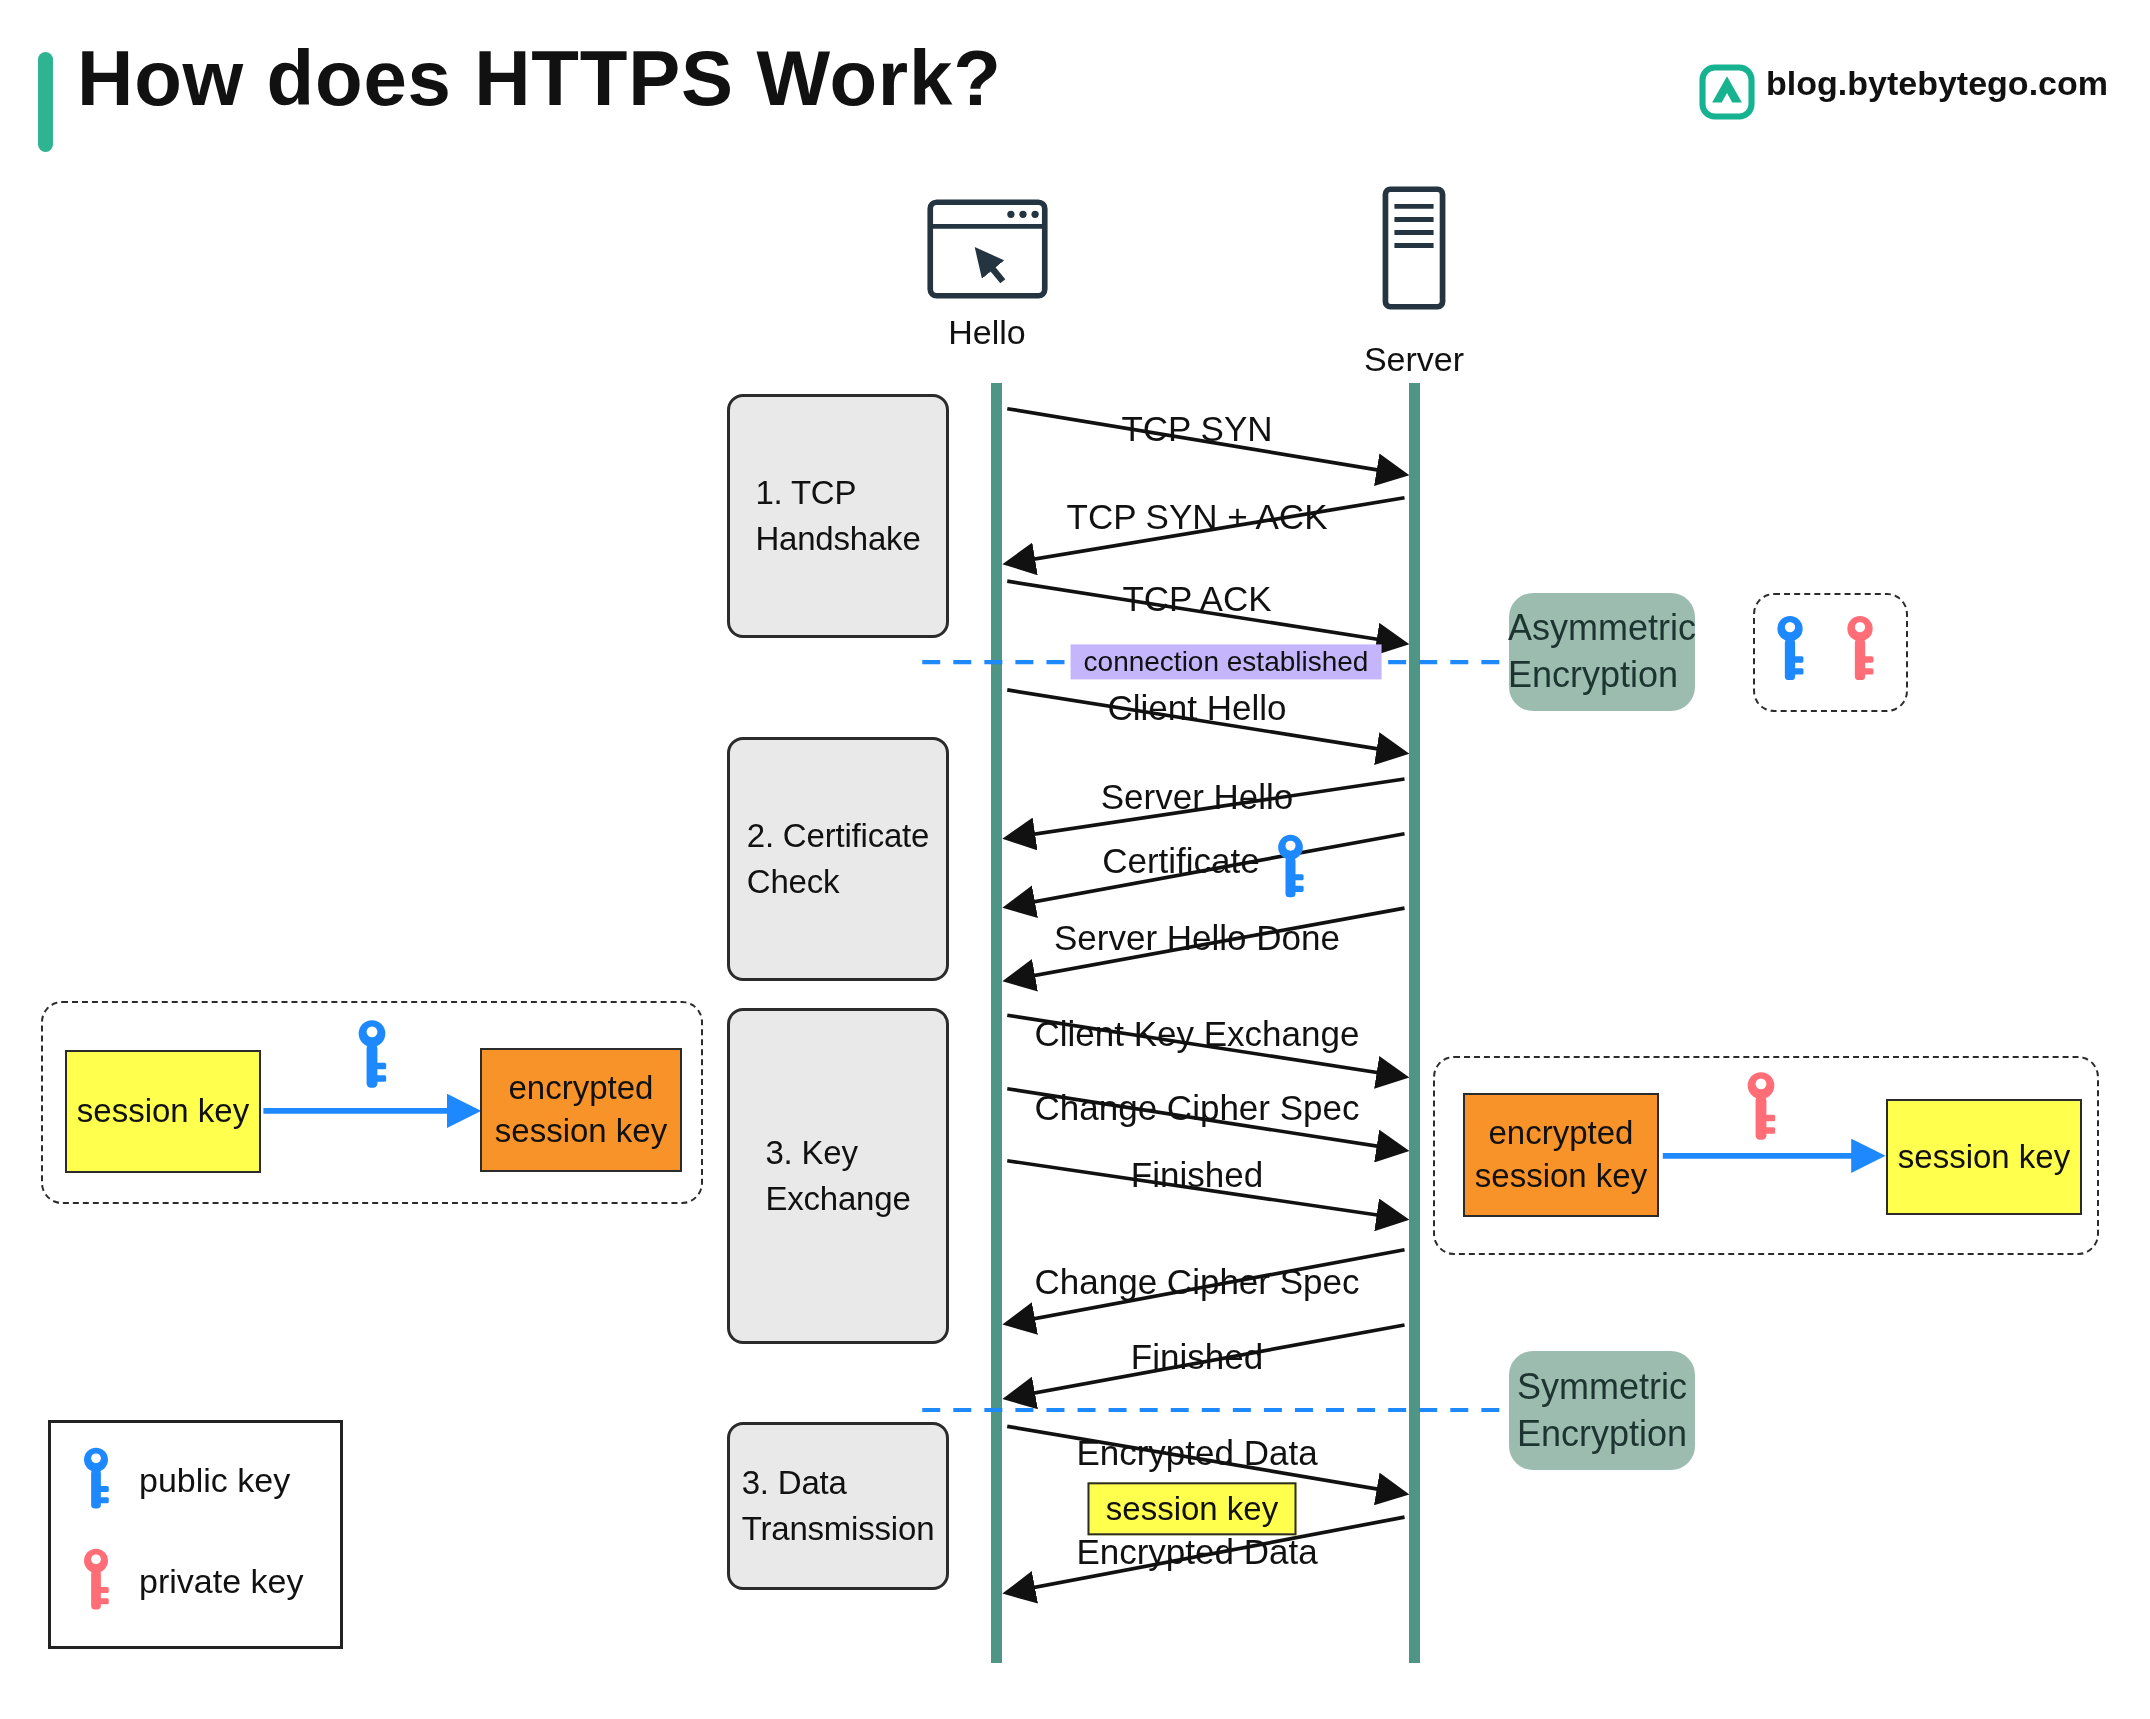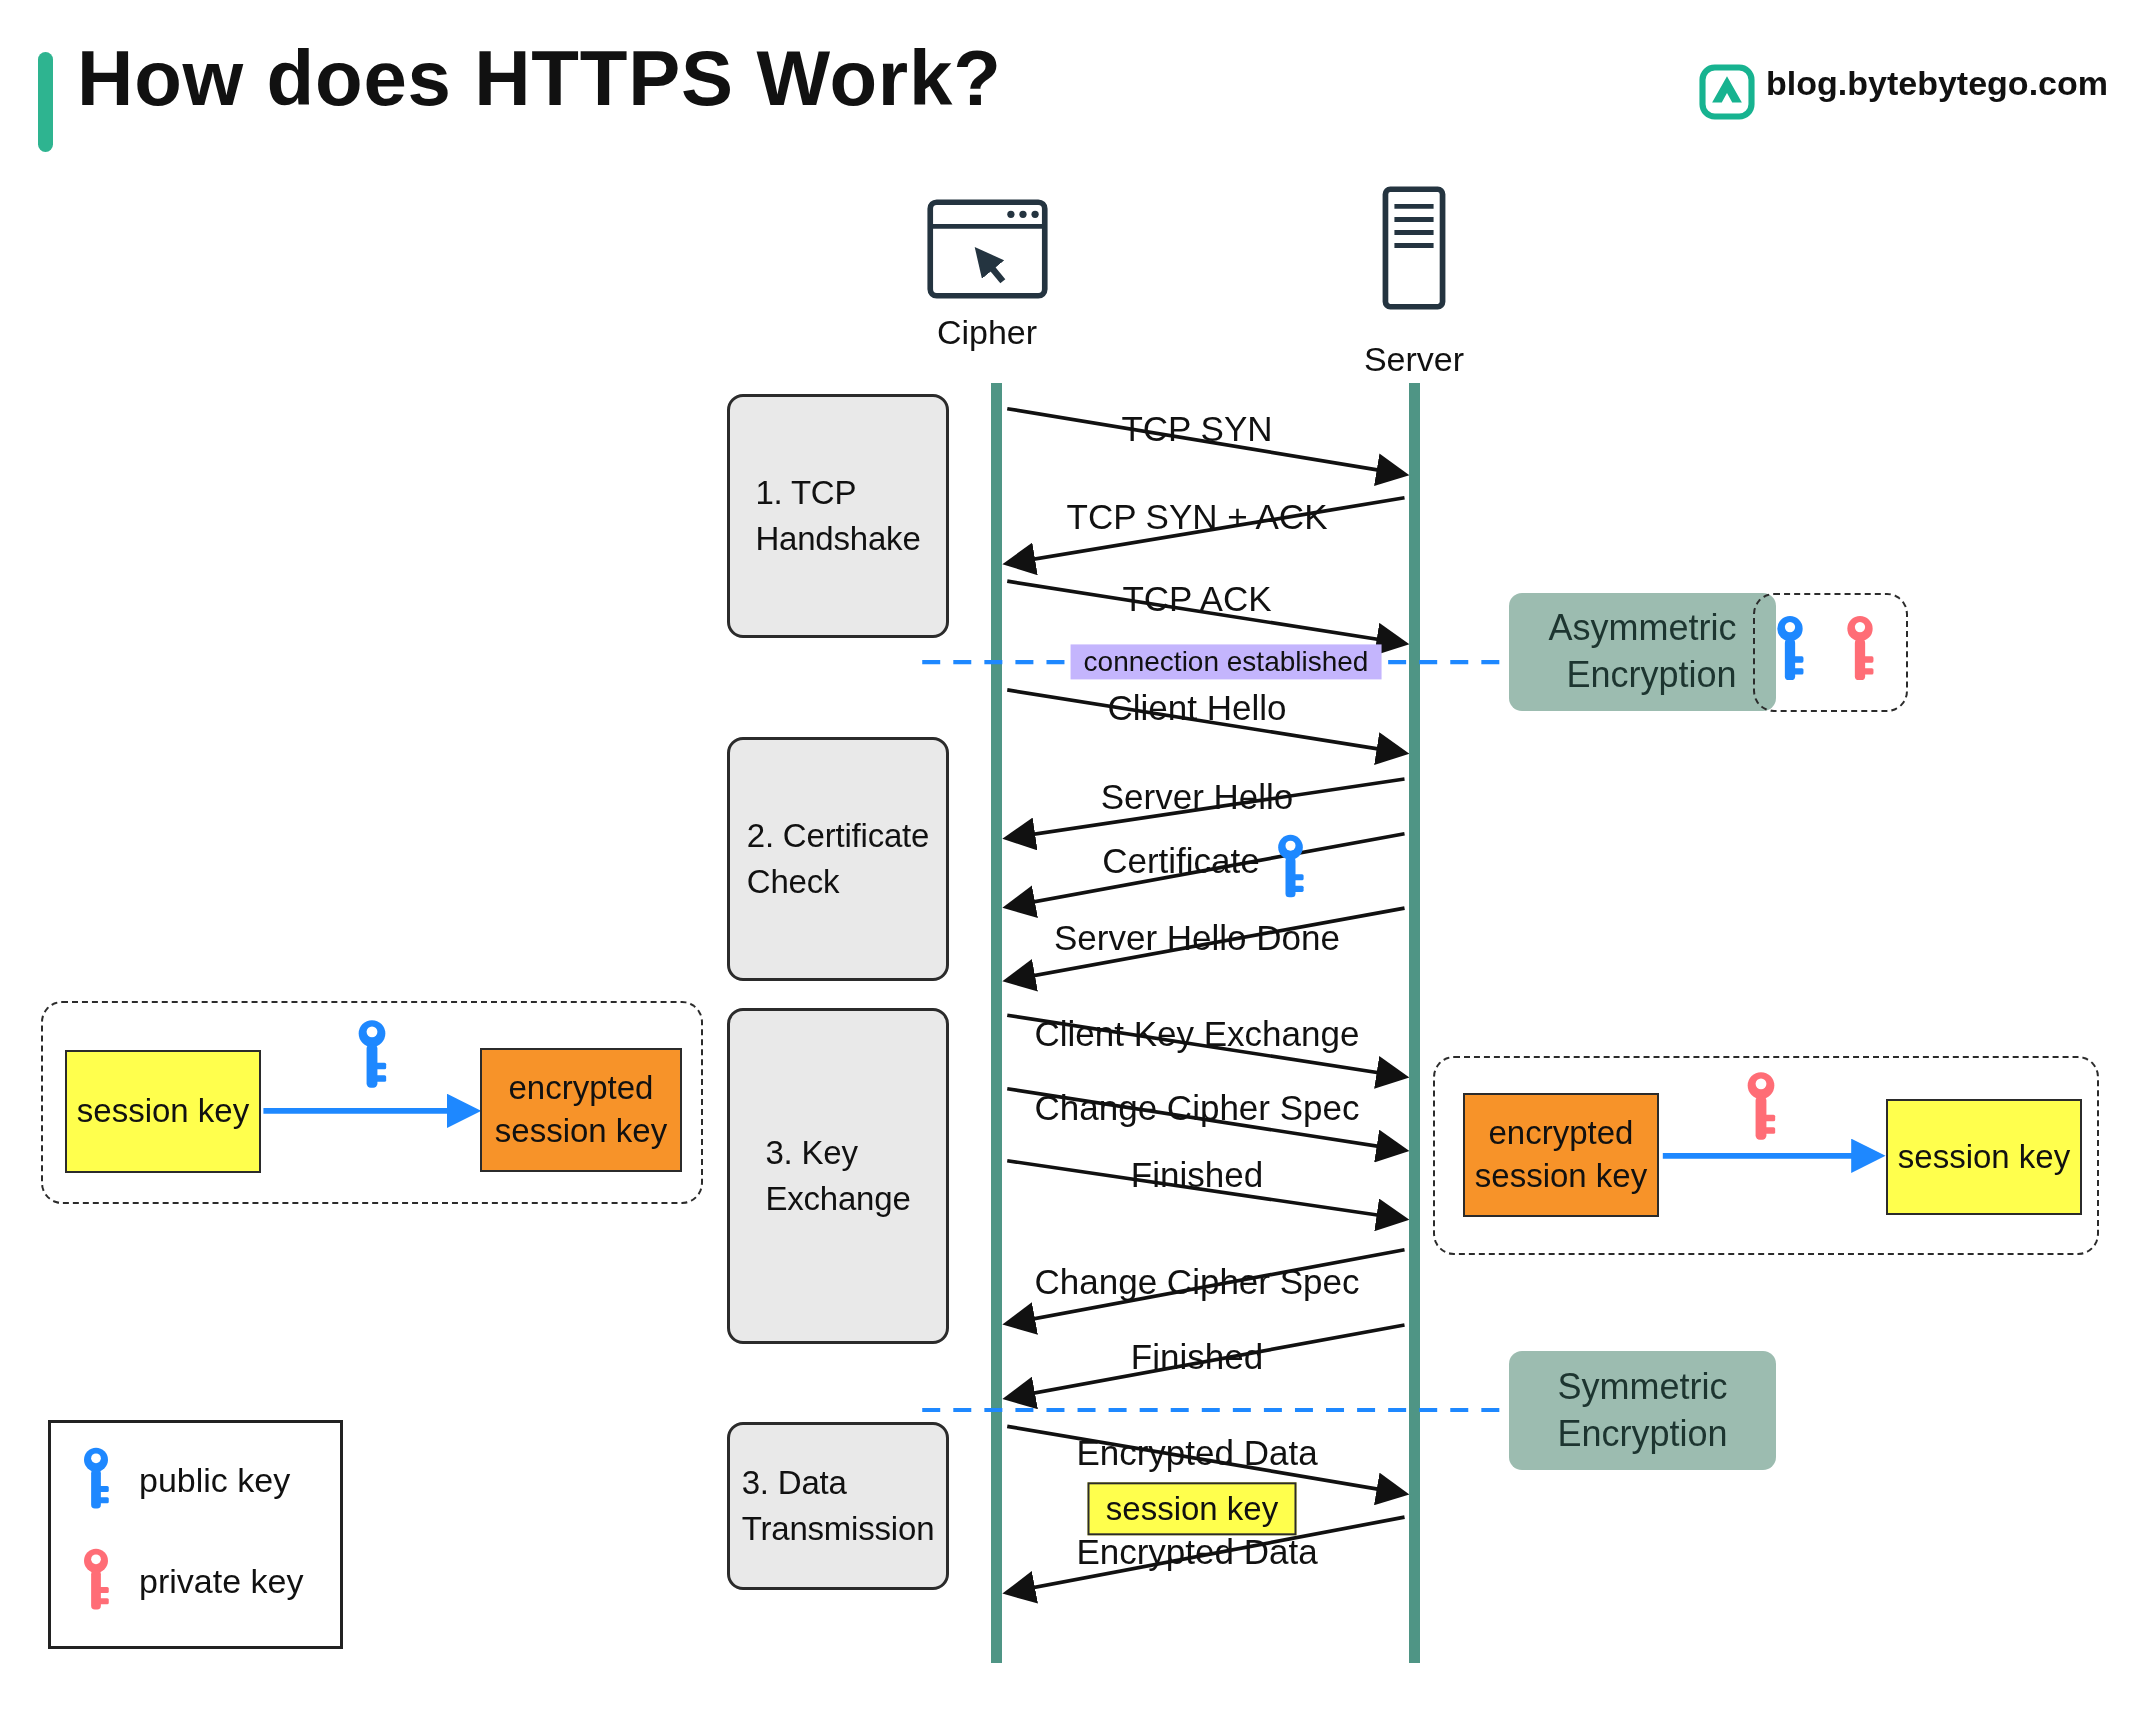--- a/index.html
+++ b/index.html
@@ -34,22 +34,22 @@
   .msg-line { stroke:#111; stroke-width:4.5; }
   .dash-line { stroke:#1e88ff; stroke-width:5; stroke-dasharray:22 16; }
   .blue-line { stroke:#1e88ff; stroke-width:7; }
 
   
   .msg-label { position:absolute; transform:translate(-50%,-50%); font-size:35px; white-space:nowrap; color:#111; }
   .conn-label { position:absolute; transform:translate(-50%,-50%); font-size:28px; background:#c4b5fd; padding:1.6px 13px; white-space:nowrap; }
   .chip { position:absolute; transform:translate(-50%,-50%); background:#ffff4d; border:2.9px solid #2b2b2b; font-size:33px; padding:5.7px 16.3px; white-space:nowrap; }
 
   
-  .sage-box { position:absolute; left:1509px; width:267px; background:#9cbcb0; border-radius:13px;
-              display:flex; align-items:center; justify-content:center; text-align:right;
+  .sage-box { position:absolute; left:1509px; width:186px; background:#9cbcb0; border-radius:24px;
+              display:flex; align-items:center; justify-content:center; text-align:left;
               font-size:36px; line-height:1.3; white-space:pre-line; color:#1d3530; }
   .dashed-box { position:absolute; border:2.9px dashed #2b2b2b; border-radius:21px; }
   .yellow-box, .orange-box { position:absolute; border:2.9px solid #2b2b2b; display:flex; align-items:center;
               justify-content:center; text-align:center; font-size:33px; line-height:1.3; white-space:pre-line; }
   .yellow-box { background:#ffff4d; }
   .orange-box { background:#f79329; }
   .key-icon { position:absolute; }
 
   
   .legend-box { position:absolute; left:48px; top:1420px; width:295px; height:229px; border:3.3px solid #222; background:#fff; }
@@ -88,21 +88,21 @@
         <path d="M0 0 L10 5 L0 10 z" fill="#243440"></path>
       </marker>
     </defs>
     <rect x="4" y="4" width="142" height="116" rx="8" fill="none" stroke="#243440" stroke-width="7"></rect>
     <line x1="4" y1="34" x2="146" y2="34" stroke="#243440" stroke-width="6"></line>
     <circle cx="104" cy="19" r="4.5" fill="#243440"></circle>
     <circle cx="119" cy="19" r="4.5" fill="#243440"></circle>
     <circle cx="134" cy="19" r="4.5" fill="#243440"></circle>
     <line x1="94" y1="102" x2="66" y2="68" stroke="#243440" stroke-width="8" marker-end="url(#cursor-head)"></line>
   </svg>
-  <div class="actor-label" style="left:987px; top:313px;">Cipher</div>
+  <div class="actor-label" style="left:987px; top:313px;">Hello</div>
 
   <svg class="server-icon" viewBox="0 0 78 152">
     <rect x="4" y="4" width="70" height="144" rx="6" fill="none" stroke="#243440" stroke-width="7"></rect>
     <line x1="15" y1="25" x2="63" y2="25" stroke="#243440" stroke-width="6"></line>
     <line x1="15" y1="41" x2="63" y2="41" stroke="#243440" stroke-width="6"></line>
     <line x1="15" y1="57" x2="63" y2="57" stroke="#243440" stroke-width="6"></line>
     <line x1="15" y1="73" x2="63" y2="73" stroke="#243440" stroke-width="6"></line>
   </svg>
   <div class="actor-label" style="left:1414px; top:340px;">Server</div>
 

